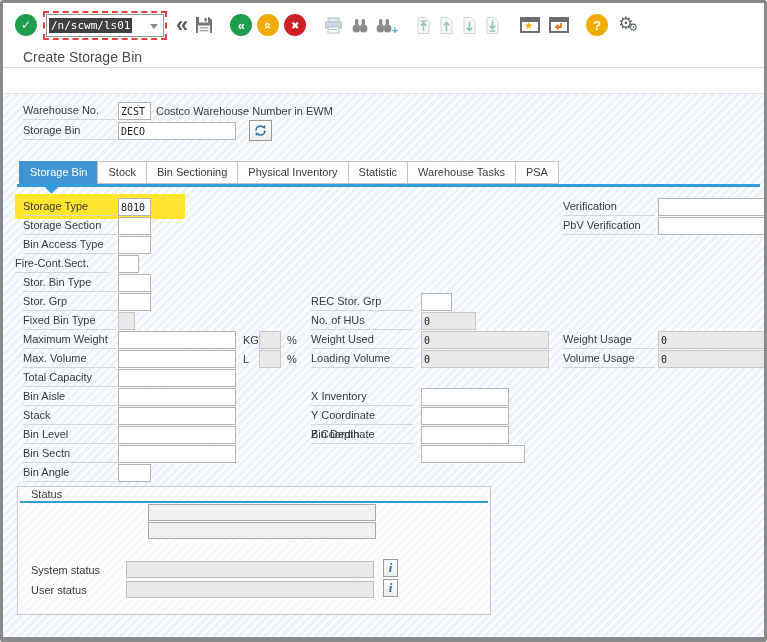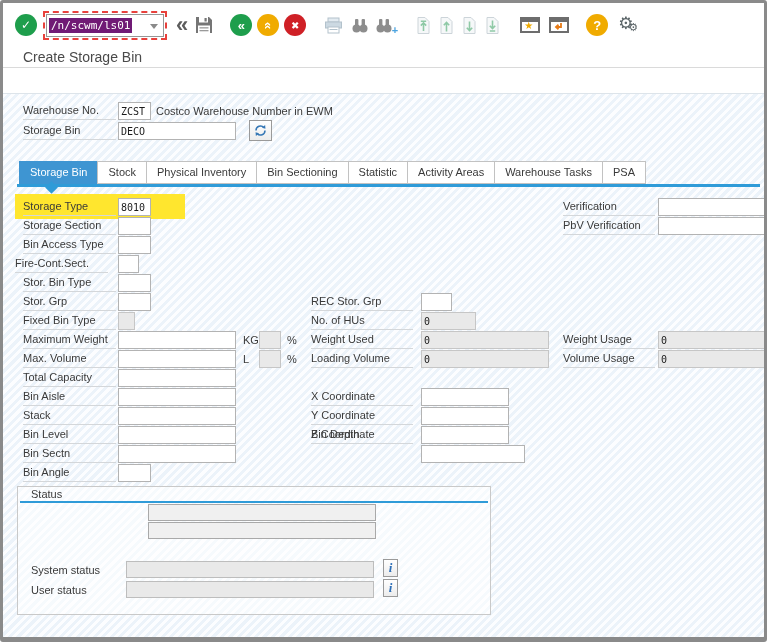--- a/index.html
+++ b/index.html
@@ -12,21 +12,21 @@
   }
   
   .toolbar{position:absolute;top:0;left:0;right:0;height:44px;background:#fff;
     display:flex;align-items:center;padding-left:12px;}
   .circle{width:22px;height:22px;border-radius:50%;display:inline-flex;
     align-items:center;justify-content:center;color:#fff;font-weight:bold;
     font-size:12px;flex:0 0 auto;cursor:default;}
   .c-green{background:#1e9e4c;} .c-amber{background:#f0ab00;} .c-red{background:#cf2026;}
   .combo{position:relative;width:118px;height:23px;border:1px solid #979797;
     background:#fff;margin-left:9px;display:flex;align-items:center;flex:0 0 auto;}
-  .combo .seltext{background:#701a75;color:#fff;font-family:"DejaVu Sans Mono",monospace;
+  .combo .seltext{background:#404040;color:#fff;font-family:"DejaVu Sans Mono",monospace;
     font-size:11px;padding:1px 2px;margin-left:2px;white-space:nowrap;}
   .caret{width:0;height:0;border-left:4px solid transparent;border-right:4px solid transparent;
     border-top:5px solid #8a8a8a;position:absolute;right:5px;top:9px;}
   .annotate{position:absolute;inset:-4px;border:2px dashed #e8413c;pointer-events:none;}
   .tbtxt{color:#5c5c5c;font-size:22px;font-weight:bold;line-height:20px;flex:0 0 auto;cursor:default;}
   .tbsvg{flex:0 0 auto;display:inline-flex;cursor:default;}
   .rot90{display:inline-block;transform:rotate(90deg);font-size:13px;}
   .gears{position:relative;width:24px;height:24px;flex:0 0 auto;color:#5b6568;cursor:default;}
   .gears .g1{position:absolute;left:2px;top:0px;font-size:17px;}
   .gears .g2{position:absolute;left:12px;top:8px;font-size:11px;}
@@ -198,24 +198,23 @@
       <path d="M3.2 8 A4.8 4.8 0 0 1 11.6 4.8" stroke="#3577b5" stroke-width="1.6" fill="none"></path>
       <polygon points="12.9,2.2 13.3,6.2 9.6,5.0" fill="#3577b5"></polygon>
       <path d="M12.8 8 A4.8 4.8 0 0 1 4.4 11.2" stroke="#3577b5" stroke-width="1.6" fill="none"></path>
       <polygon points="3.1,13.8 2.7,9.8 6.4,11.0" fill="#3577b5"></polygon>
     </svg>
   </span>
 
   <div class="tabs">
     <span class="tab active">Storage Bin</span>
     <span class="tab">Stock</span>
+    <span class="tab">Bin Sectioning</span>
     <span class="tab">Physical Inventory</span>
-    <span class="tab">Bin Sectioning</span>
     <span class="tab">Statistic</span>
-    <span class="tab">Activity Areas</span>
     <span class="tab">Warehouse Tasks</span>
     <span class="tab">PSA</span>
   </div>
   <div class="notch"></div>
   <div class="tabbar"></div>
 
   <div class="hl" style="left:12px;top:191px;width:170px;height:25px;"></div>
 
   <span class="lbl" style="left:20px;top:196px;width:93px;">Storage Type</span>
   <input class="inp" style="left: 115px; top: 195px; width: 33px;" value="8010">
@@ -273,21 +272,21 @@
 
   <span class="lbl" style="left:308px;top:310px;width:102px;">No. of HUs</span>
   <input class="inp ro" style="left: 418px; top: 309px; width: 55px;" readonly="" value="0">
 
   <span class="lbl" style="left:308px;top:329px;width:102px;">Weight Used</span>
   <input class="inp ro" style="left: 418px; top: 328px; width: 128px;" readonly="" value="0">
 
   <span class="lbl" style="left:308px;top:348px;width:102px;">Loading Volume</span>
   <input class="inp ro" style="left: 418px; top: 347px; width: 128px;" readonly="" value="0">
 
-  <span class="lbl" style="left:308px;top:386px;width:102px;">X Coordinate</span>
+  <span class="lbl" style="left:308px;top:386px;width:102px;">X Inventory</span>
   <input class="inp" style="left: 418px; top: 385px; width: 88px;" value="">
 
   <span class="lbl" style="left:308px;top:405px;width:102px;">Y Coordinate</span>
   <input class="inp" style="left: 418px; top: 404px; width: 88px;" value="">
 
   <span class="lbl" style="left:308px;top:424px;width:102px;">Z Coordinate</span>
   <input class="inp" style="left: 418px; top: 423px; width: 88px;" value="">
 
   <span class="lbl" style="left:308px;top:424px;width:102px;">Bin Depth</span>
   <input class="inp" style="left: 418px; top: 442px; width: 104px;" value="">

